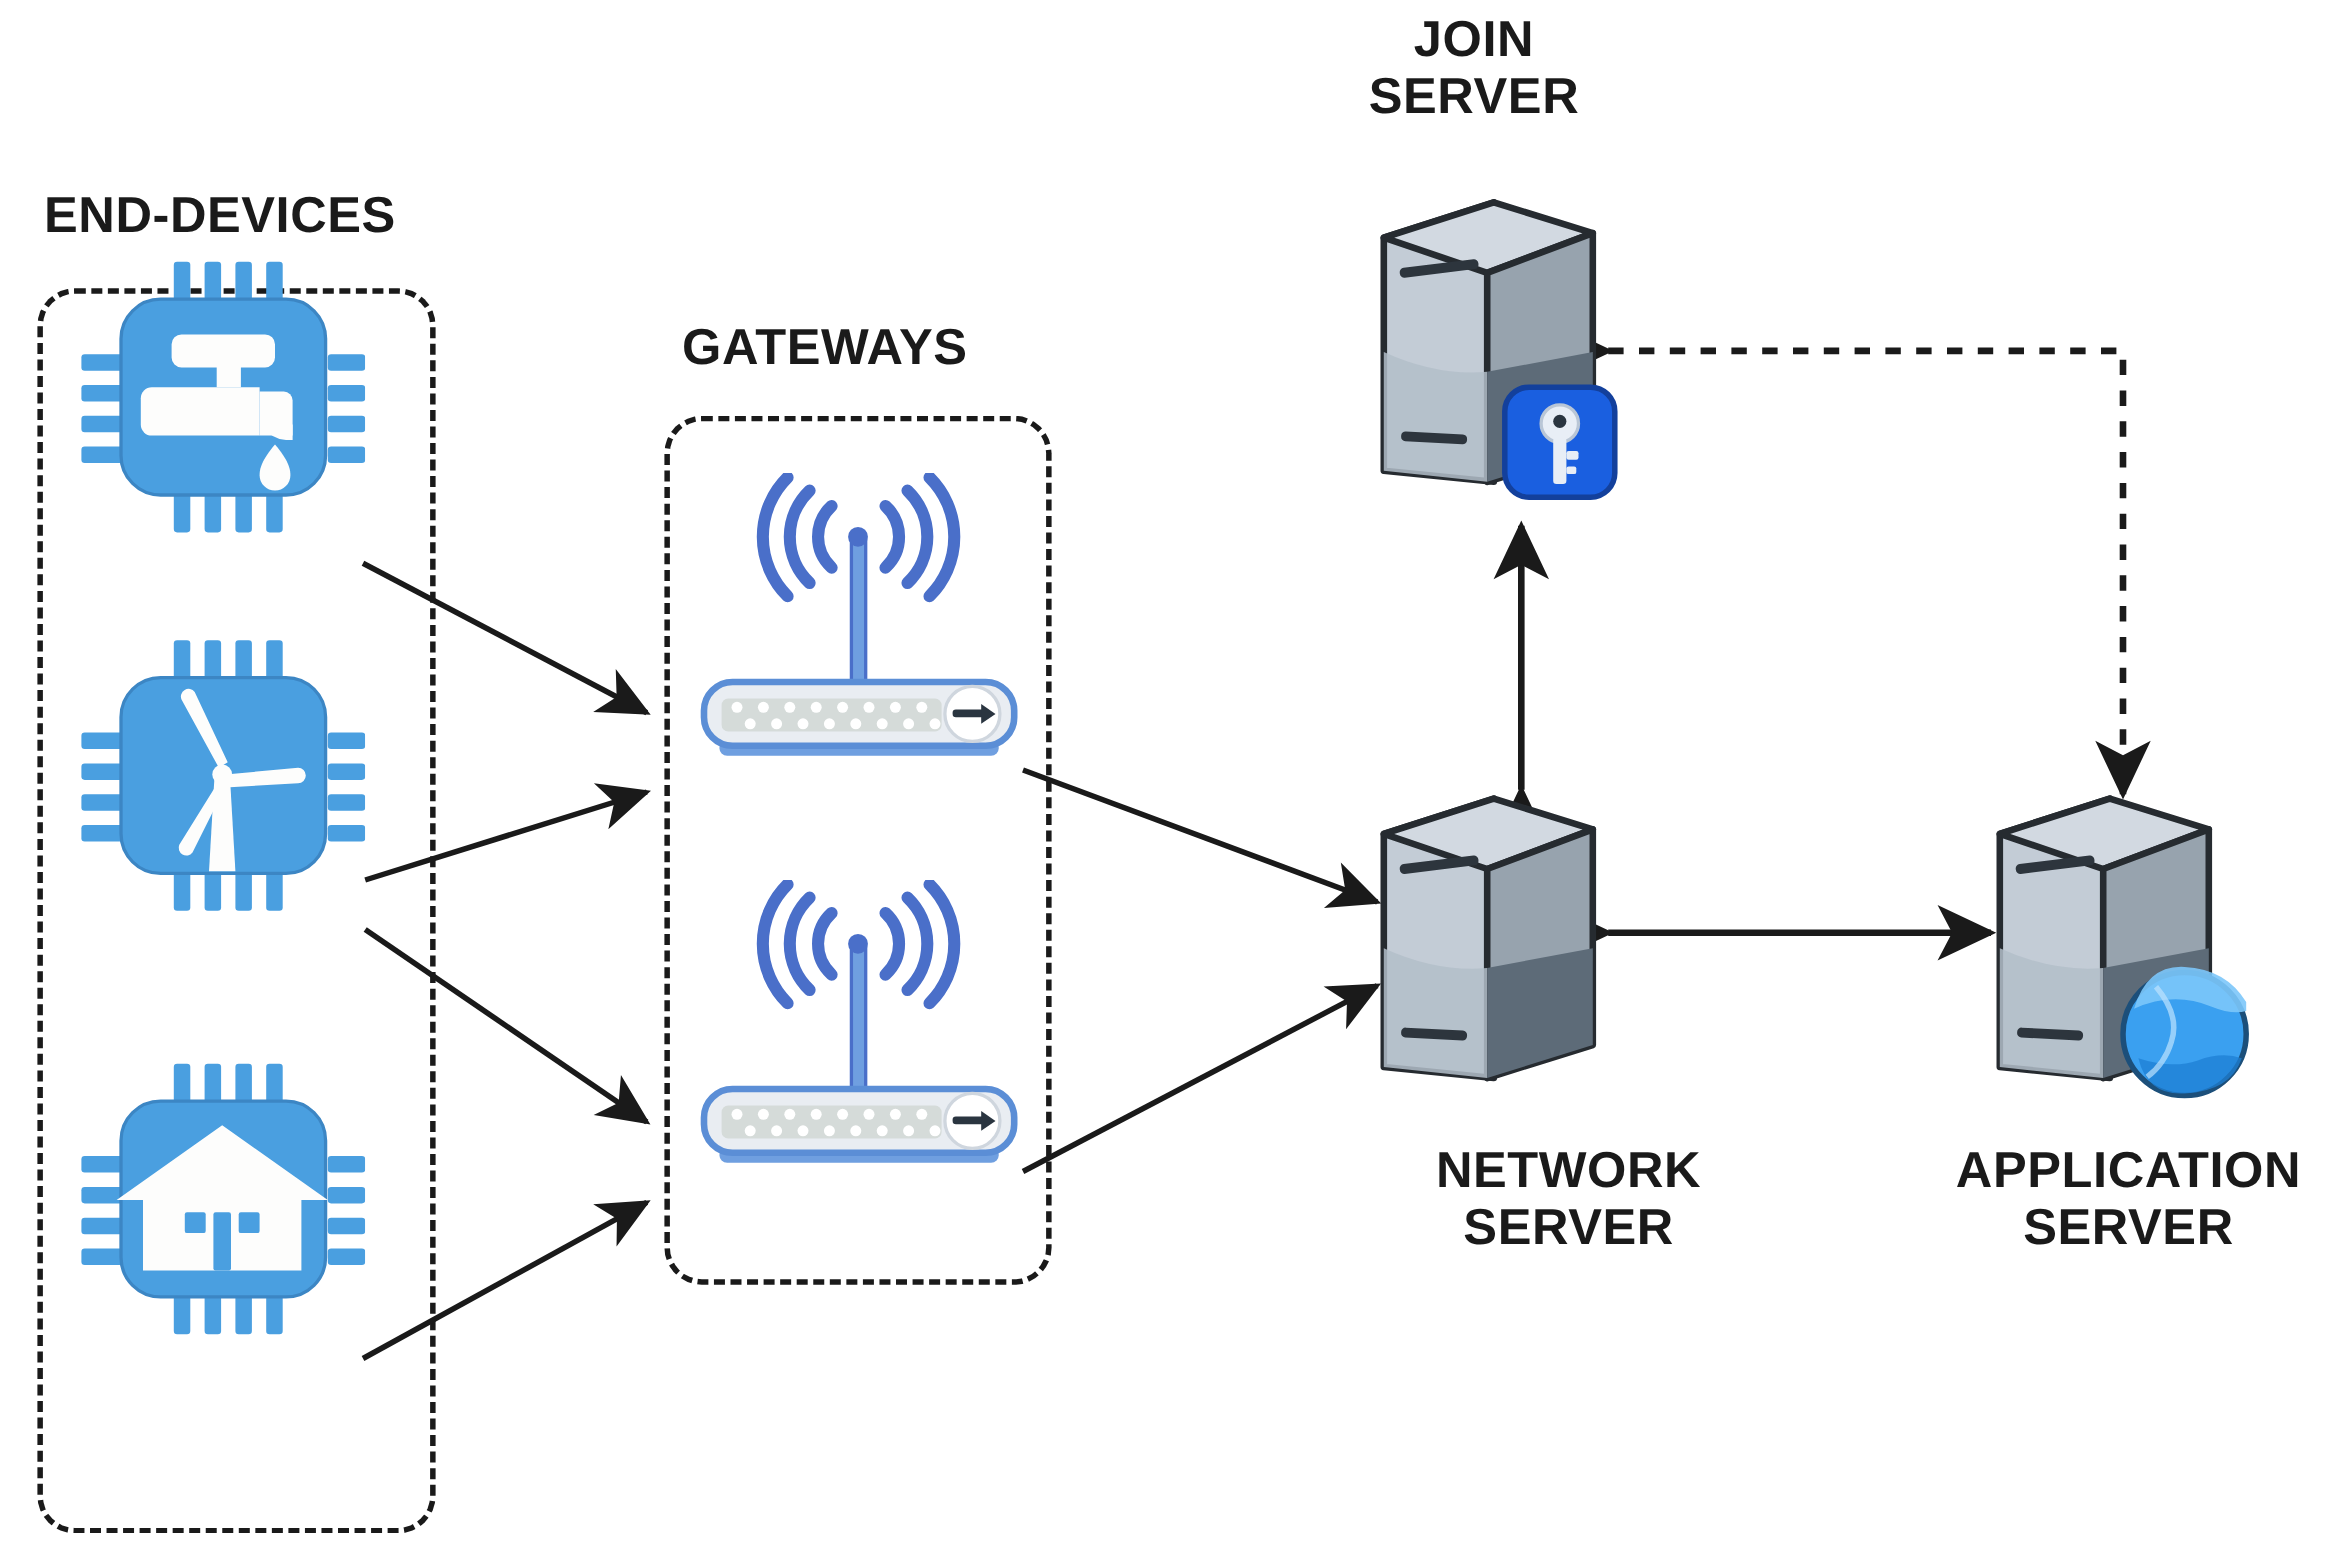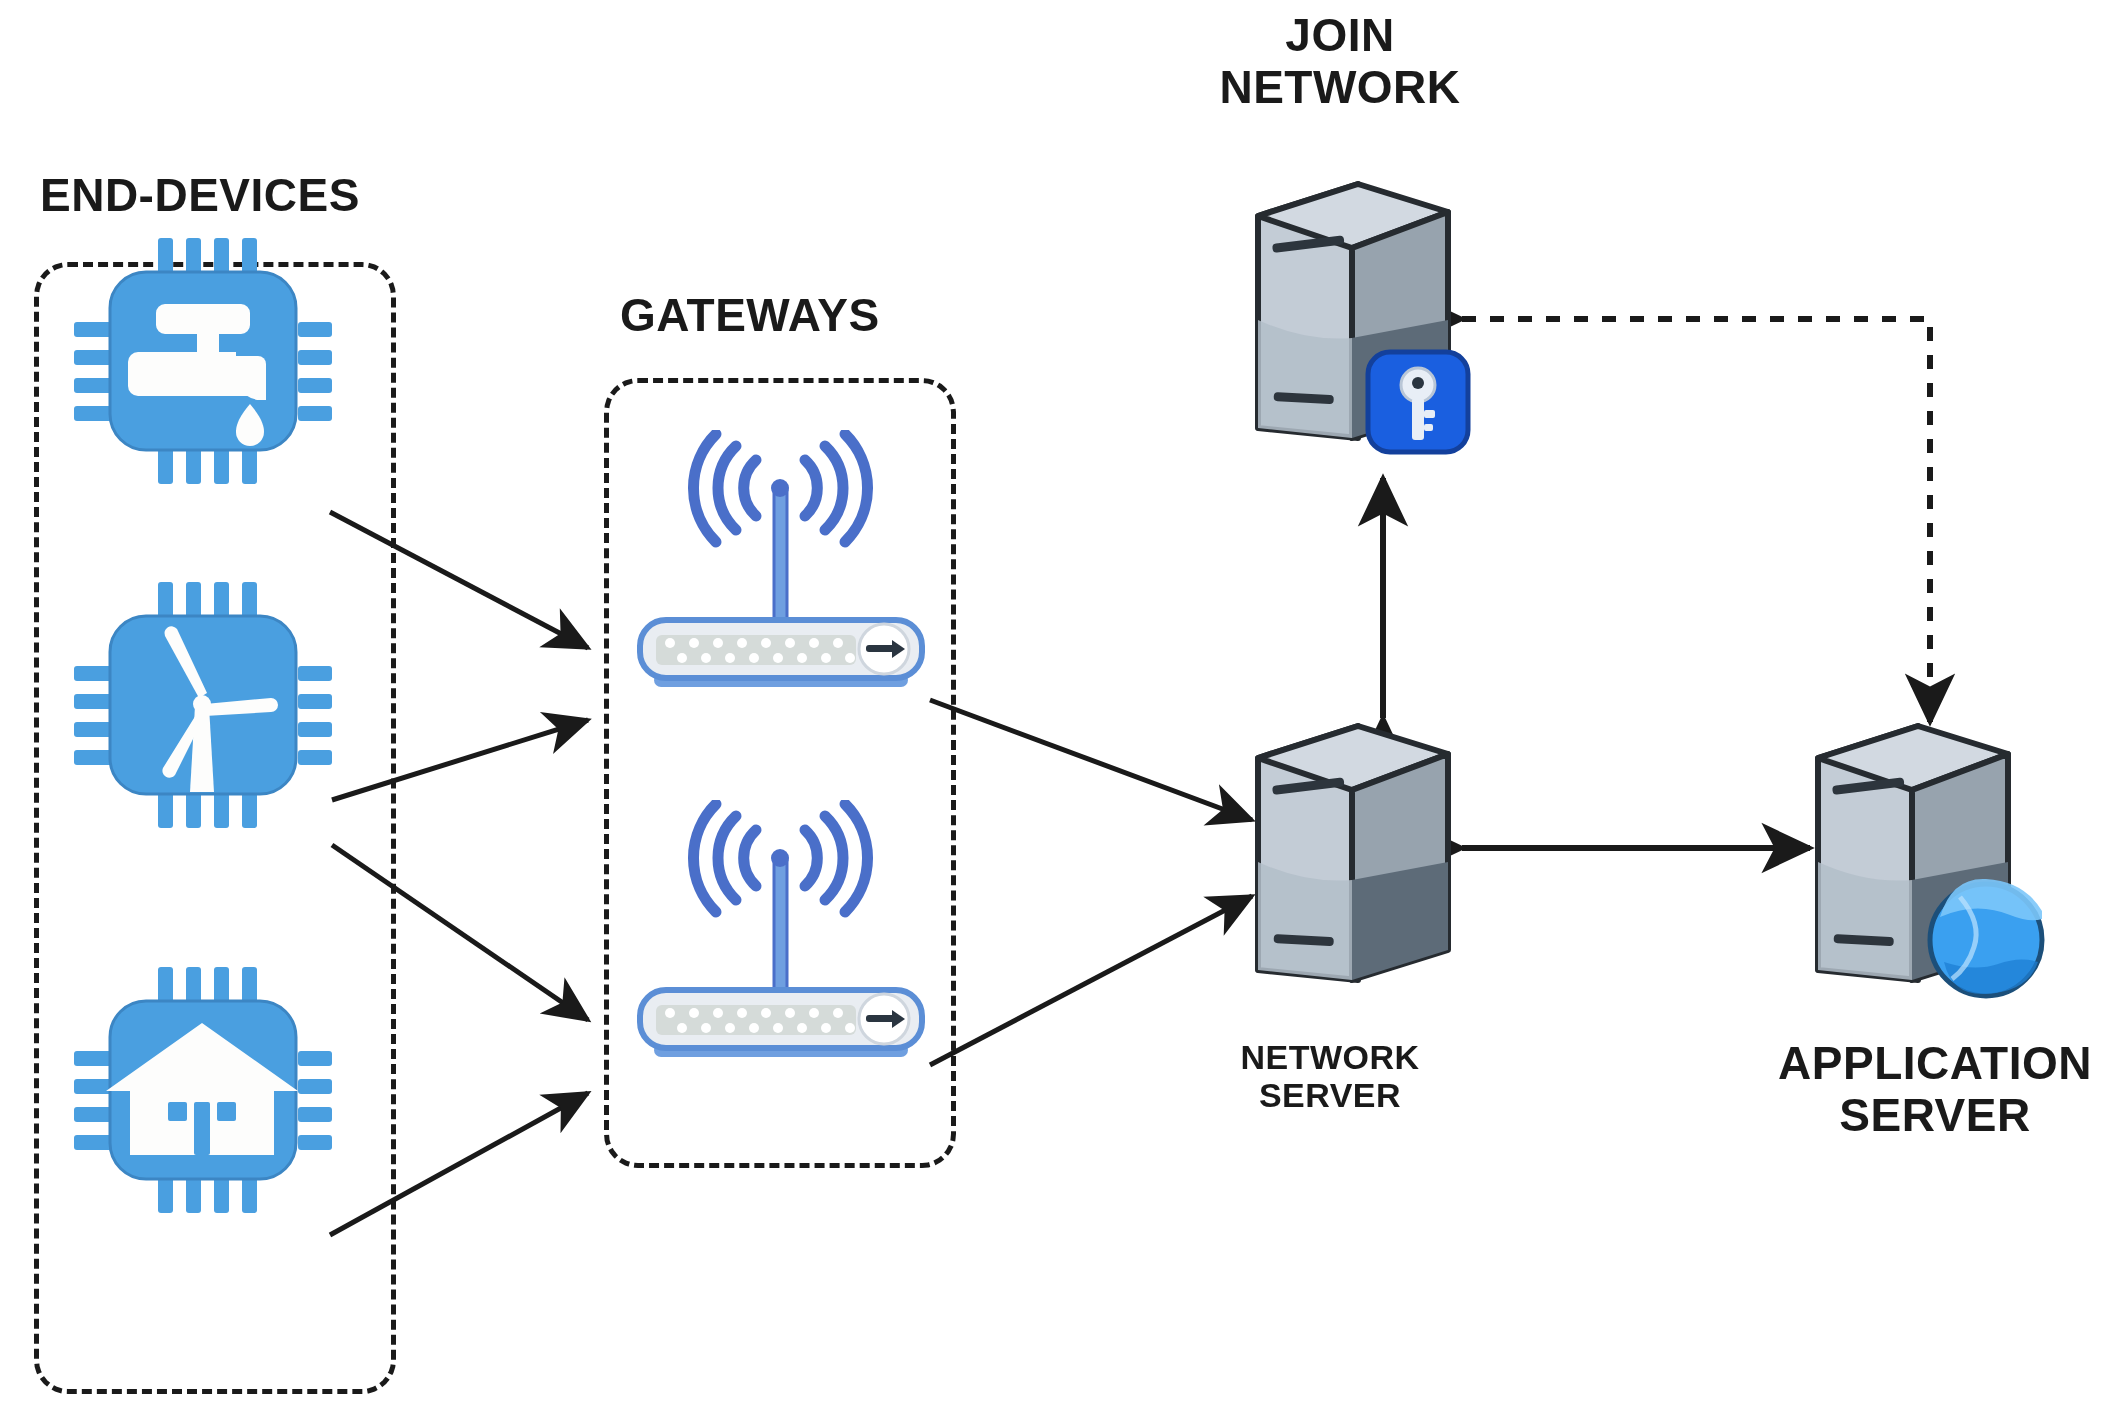--- a/index.html
+++ b/index.html
@@ -40,23 +40,23 @@
     left: 620px; top: 290px;
     font-size: 46px;
     text-align: right;
   }
   #lbl-join {
     left: 1190px; top: 10px;
     width: 300px;
     font-size: 46px;
   }
   #lbl-network {
-    left: 1150px; top: 1038px;
+    left: 1246px; top: 1038px;
     width: 360px;
-    font-size: 34px;
+    font-size: 46px;
   }
   #lbl-application {
     left: 1735px; top: 1038px;
     width: 400px;
     font-size: 46px;
   }
   .group-box {
     position: absolute;
     border: 5px dashed #1a1a1a;
     border-radius: 34px;
@@ -84,21 +84,21 @@
 </head>
 <body>
 
 <div id="stage">
 
   <div class="label" id="lbl-end-devices">END-DEVICES</div>
 
   <div class="label" id="lbl-gateways">GATEWAYS</div>
 
   <div class="label" id="lbl-join">JOIN
-NETWORK</div>
+SERVER</div>
 
   <div class="label" id="lbl-network">NETWORK
 SERVER</div>
 
   <div class="label" id="lbl-application">APPLICATION
 SERVER</div>
 
   <div class="group-box" id="box-end-devices"></div>
   <div class="group-box" id="box-gateways"></div>
 

